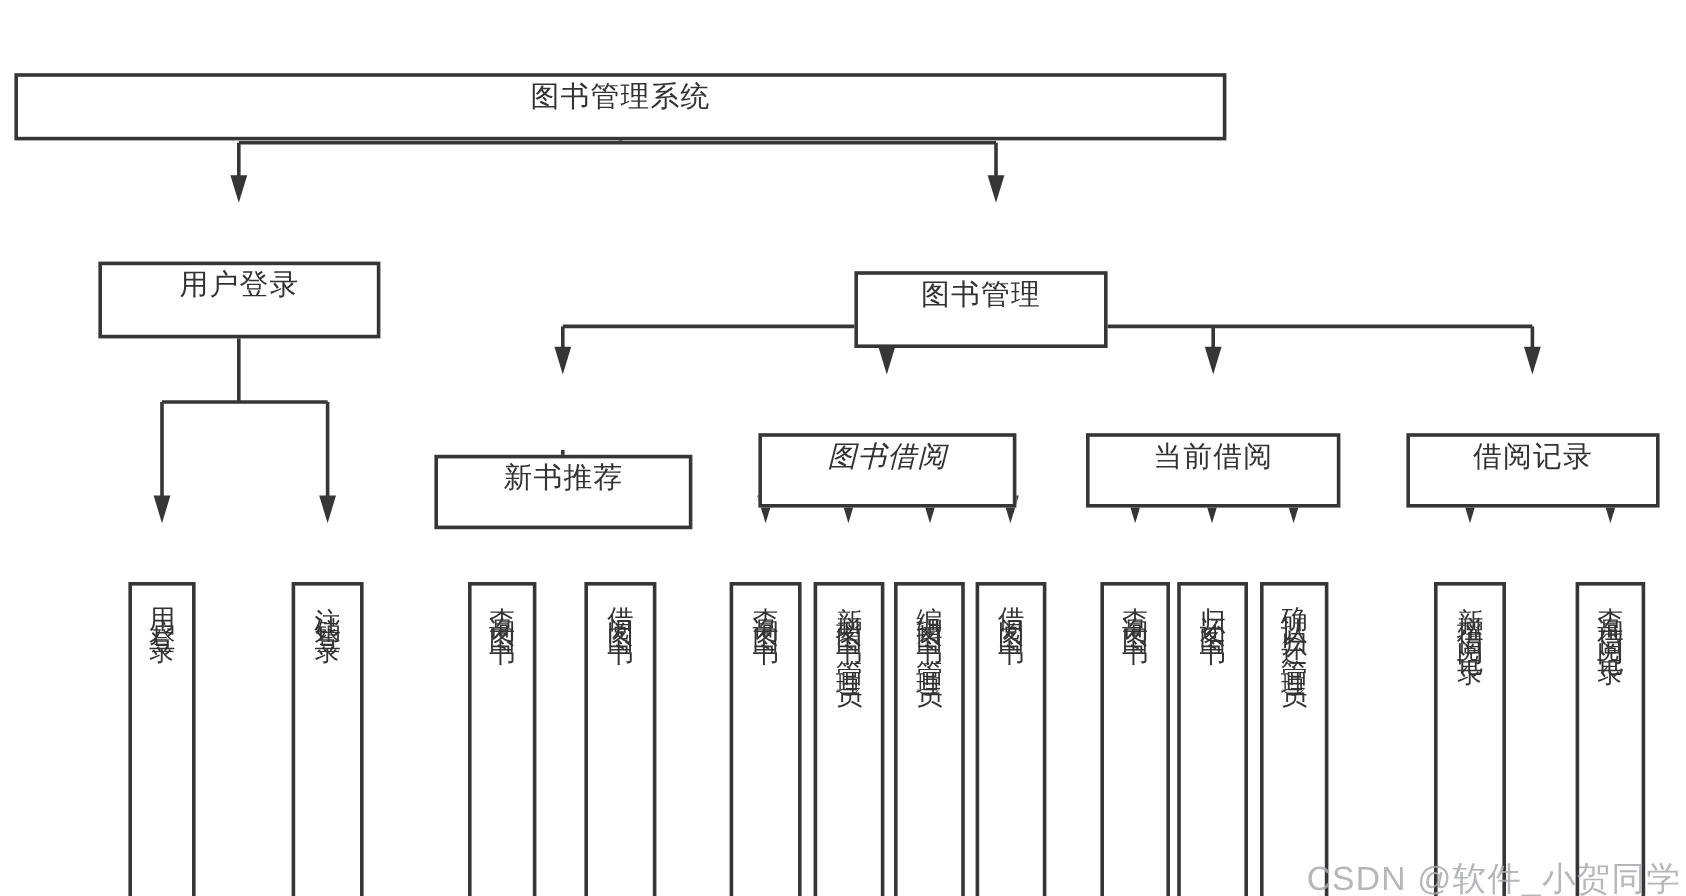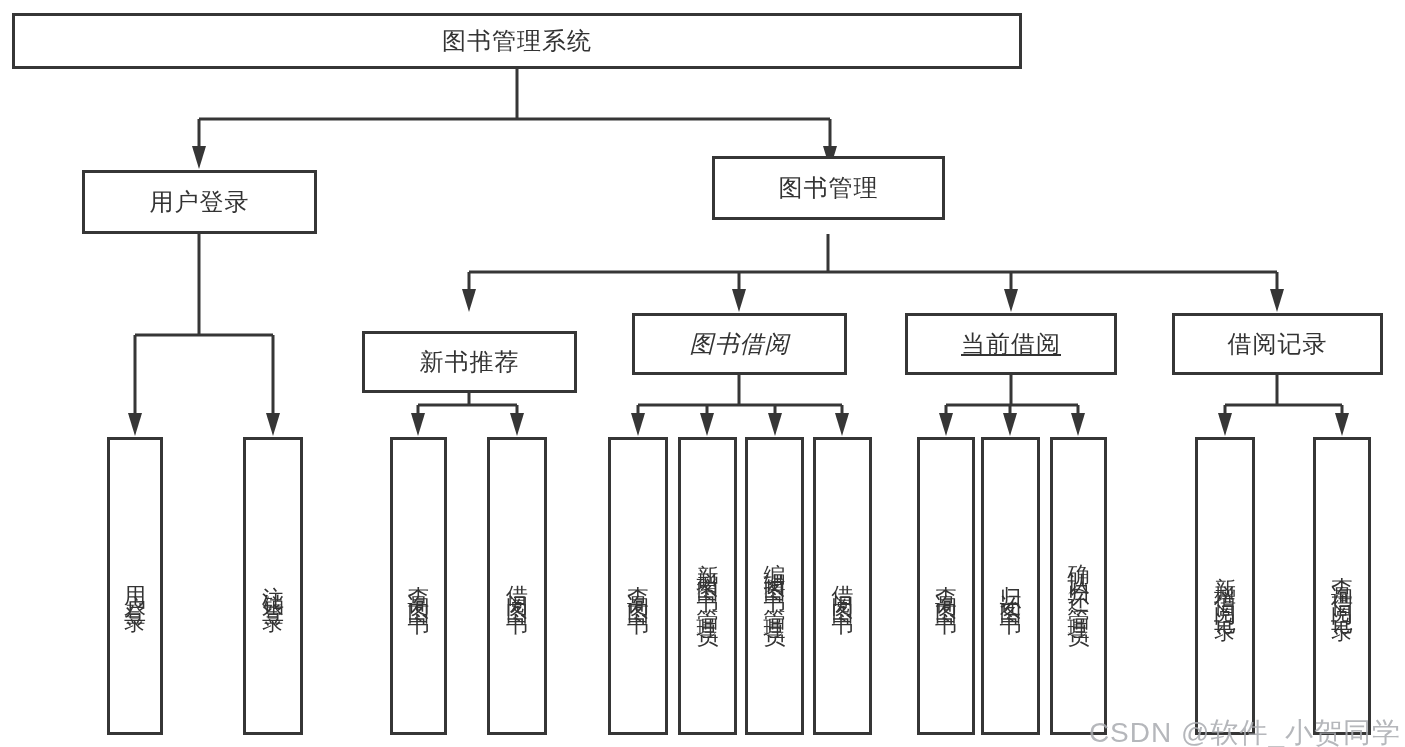--- a/index.html
+++ b/index.html
@@ -17,22 +17,23 @@
     color:var(--text);
     overflow:hidden;
   }
   .connectors{position:absolute;left:0;top:0;width:1405px;height:747px;pointer-events:none;}
   .connectors path{stroke:var(--line);stroke-width:3;fill:none;}
   .connectors polygon{fill:var(--line);stroke:none;}
   .node{
     position:absolute;box-sizing:border-box;
     border:3px solid var(--line);
     background:var(--background);
-    display:flex;align-items:center;justify-content:center;
+    display:flex;justify-content:center;
     color:var(--text);
+    margin-top:48px;
   }
   .hbox{font-size:24px;letter-spacing:1px;white-space:nowrap;}
   .vbox .vtext{
     writing-mode:vertical-rl;
     text-orientation:mixed;
     font-size:22px;
     letter-spacing:9px;
     line-height:1.1;
     white-space:nowrap;
   }
@@ -91,31 +92,31 @@
     </g>
   </svg>
 
   <div class="node hbox" style="left:12px;top:13px;width:1010px;height:56px;">
     <span>图书管理系统</span>
   </div>
 
   <div class="node hbox" style="left:82px;top:170px;width:235px;height:64px;">
     <span>用户登录</span>
   </div>
-  <div class="node hbox" style="left:712px;top:156px;width:233px;height:64px;">
+  <div class="node hbox" style="left:712px;top:178px;width:211px;height:64px;">
     <span>图书管理</span>
   </div>
 
   <div class="node hbox" style="left:362px;top:331px;width:215px;height:62px;">
     <span>新书推荐</span>
   </div>
   <div class="node hbox" style="left:632px;top:313px;width:215px;height:62px;font-style:italic;">
     <span>图书借阅</span>
   </div>
-  <div class="node hbox" style="left:905px;top:313px;width:212px;height:62px;text-decoration:underline;">
+  <div class="node hbox" style="left:905px;top:313px;width:212px;height:62px;">
     <span>当前借阅</span>
   </div>
   <div class="node hbox" style="left:1172px;top:313px;width:211px;height:62px;">
     <span>借阅记录</span>
   </div>
 
   <div class="node vbox" style="left:107px;top:437px;width:56px;height:298px;">
     <span class="vtext">用户登录</span>
   </div>
   <div class="node vbox" style="left:243px;top:437px;width:60px;height:298px;">

